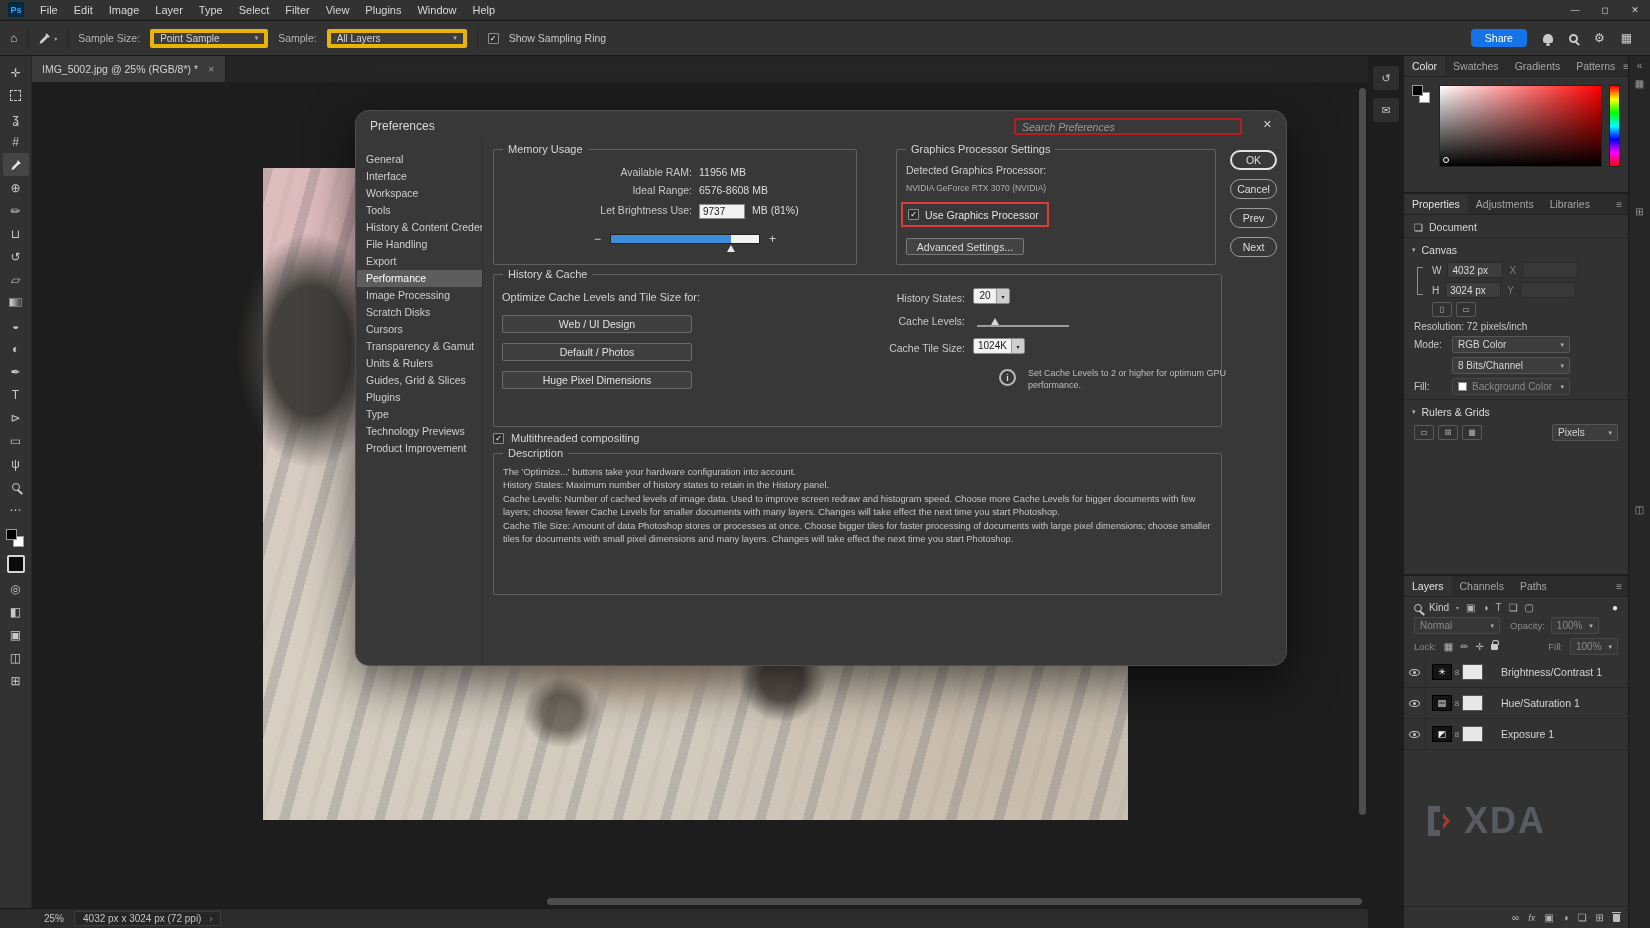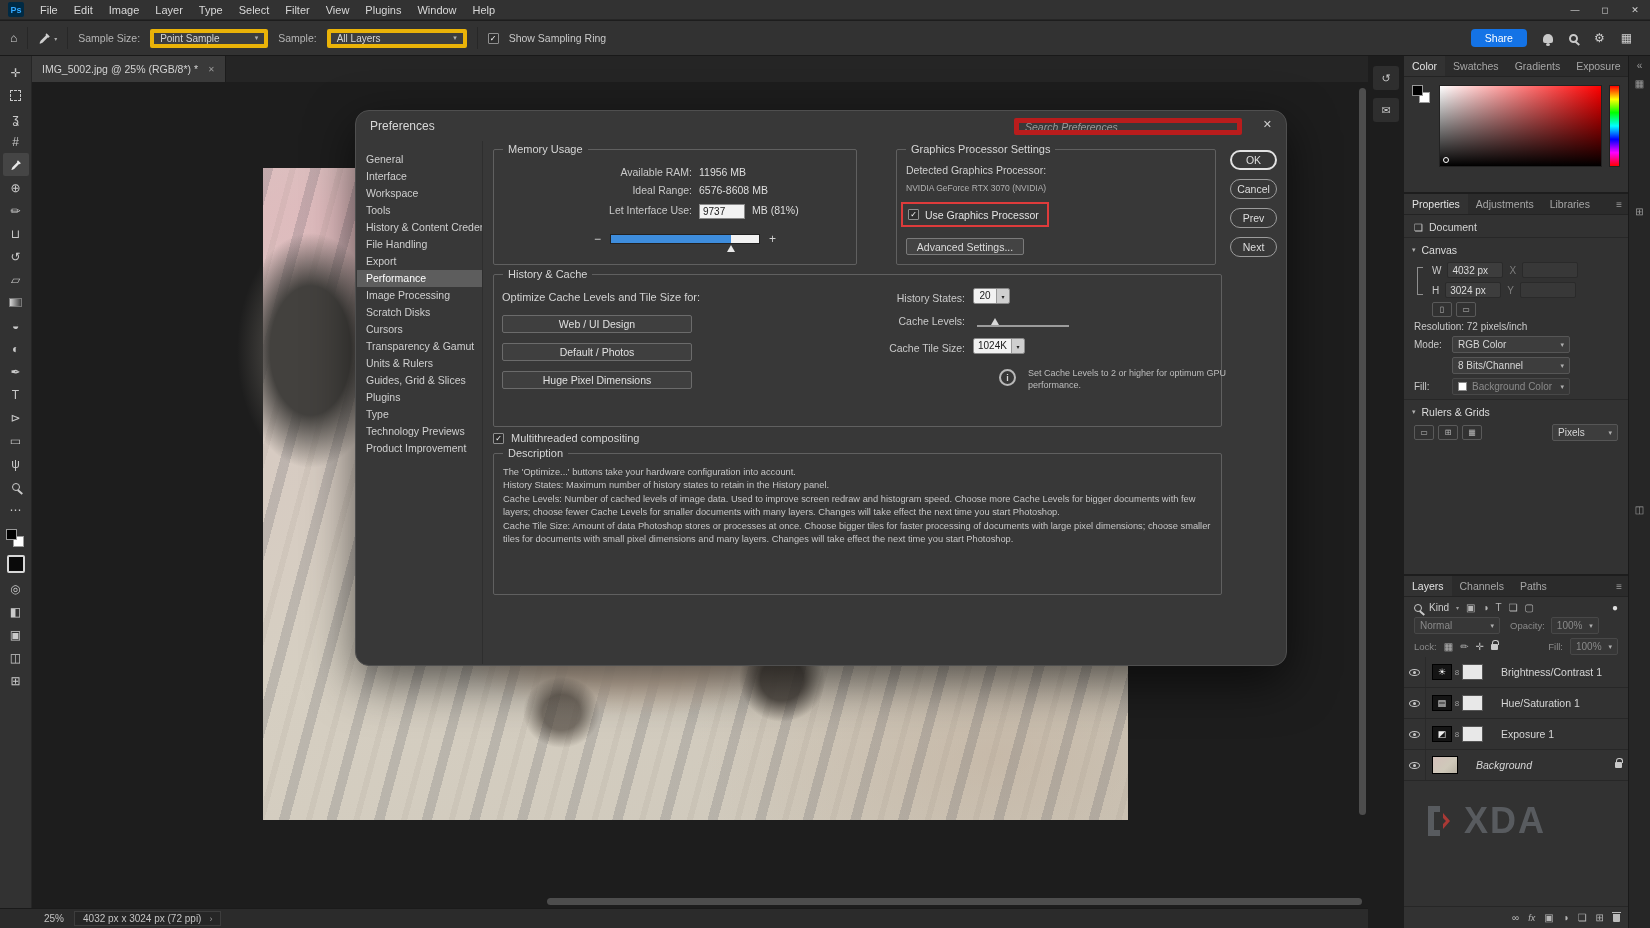--- a/index.html
+++ b/index.html
@@ -106,21 +106,21 @@
 .lbico{font-size:10px;color:#b5b5b5}
 #rightstrip{position:absolute;left:1628px;top:56px;width:22px;bottom:0;background:#262626;display:flex;flex-direction:column;align-items:center;padding-top:4px;gap:7px;border-left:1px solid #191919;z-index:2;font-size:10px;color:#9a9a9a}
 
 
 #statusbar{position:absolute;left:0;top:908px;width:1368px;height:20px;background:#2b2b2b;display:flex;align-items:center;gap:10px;padding-left:44px;font-size:10px;color:#c3c3c3;border-top:1px solid #1a1a1a;z-index:3}
 .docinfo{border:1px solid #3d3d3d;background:#262626;padding:1px 8px;display:flex;gap:8px;align-items:center}
 
 
 #dlg{position:absolute;left:355px;top:110px;width:932px;height:556px;background:#383838;border:1px solid #4f4f4f;border-radius:14px;box-shadow:0 16px 48px rgba(0,0,0,.6);z-index:10}
 .dtitle{position:absolute;left:14px;top:8px;font-size:12px;color:#d8d8d8}
-#dsearch{position:absolute;right:44px;top:7px;width:228px;height:17px;background:transparent;border:5px solid #b91c1c;border-radius:2px;color:#cfcfcf;font-size:10.5px;font-style:italic;padding:0 6px;font-family:inherit;outline:none}
+#dsearch{position:absolute;right:44px;top:7px;width:228px;height:17px;background:transparent;border:2px solid #b91c1c;border-radius:2px;color:#cfcfcf;font-size:10.5px;font-style:italic;padding:0 6px;font-family:inherit;outline:none}
 #dsearch::placeholder{color:#9a9a9a}
 .dclose{position:absolute;right:14px;top:7px;font-size:11px;color:#cfcfcf}
 #dside{position:absolute;left:1px;top:30px;width:126px;bottom:1px;border-right:1px solid #2e2e2e;padding-top:10px}
 .ditem{height:17px;line-height:17px;padding-left:9px;font-size:10.5px;color:#cfcfcf;white-space:nowrap;overflow:hidden}
 .ditem.on{background:#5d5d5d;color:#fff}
 .grp{position:absolute;border:1px solid #606060;border-radius:2px}
 .gt{position:absolute;top:-8px;left:9px;background:#383838;padding:0 5px;font-size:11px;color:#d6d6d6;line-height:14px}
 .g-mem{left:137px;top:38px;width:364px;height:116px}
 .memrow{position:absolute;left:16px;display:flex;align-items:flex-start;width:100%}
 .mlab{width:182px;text-align:right;font-size:10.5px;color:#c9c9c9;flex:none}
@@ -334,21 +334,21 @@
       </div>
   </div>
 
   <div id="rightcol">
 
     <div class="pgroup" id="pg-color">
       <div class="ptabs">
         <span class="ptab on">Color</span>
         <span class="ptab">Swatches</span>
         <span class="ptab">Gradients</span>
-        <span class="ptab">Exposure</span>
+        <span class="ptab">Patterns</span>
         <span class="pmenu">≡</span>
       </div>
       <div id="colorbody">
         <div class="cswcol">
           <span class="sw-f"></span>
           <span class="sw-b"></span>
         </div>
         <div class="cfield">
           <span class="cdot"></span>
         </div>
@@ -508,28 +508,20 @@
       <div class="lrow">
         <div class="leye">
             <span class="eye"></span>
           </div>
         <div class="lthumb">
             <span>◩</span>
           </div>
         <span class="llink">8</span>
         <div class="lmask"></div>
         <span class="lname">Exposure 1</span>
-      </div>
-      <div class="lrow">
-        <div class="leye">
-            <span class="eye"></span>
-          </div>
-        <div class="lphoto"></div>
-        <span class="lname" style="font-style:italic">Background</span>
-        <span class="lock" style="margin-left:auto"></span>
       </div>
 
       <div id="layerbar">
         <span class="lbico">∞</span>
         <span class="lbico" style="font-style:italic;font-size:9px">fx</span>
         <span class="lbico">▣</span>
         <span class="lbico">◑</span>
         <span class="lbico">❏</span>
         <span class="lbico">⊞</span>
         <span class="trash"></span>
@@ -582,21 +574,21 @@
       <span class="gt">Memory Usage</span>
       <div class="memrow" id="memrow1">
         <span class="mlab">Available RAM:</span>
         <span class="mval">11956 MB</span>
       </div>
       <div class="memrow" id="memrow2">
         <span class="mlab">Ideal Range:</span>
         <span class="mval">6576-8608 MB</span>
       </div>
       <div class="memrow" id="memrow3">
-        <span class="mlab">Let Interface Use:</span>
+        <span class="mlab">Let Brightness Use:</span>
         <input id="meminput" value="9737" style="">
         <span class="mval">MB (81%)</span>
       </div>
       <div id="memslider">
         <span class="mpm">−</span>
         <div class="mtrack">
           <div class="mfill"></div>
           <div class="mthumb"></div>
         </div>
         <span class="mpm">+</span>

